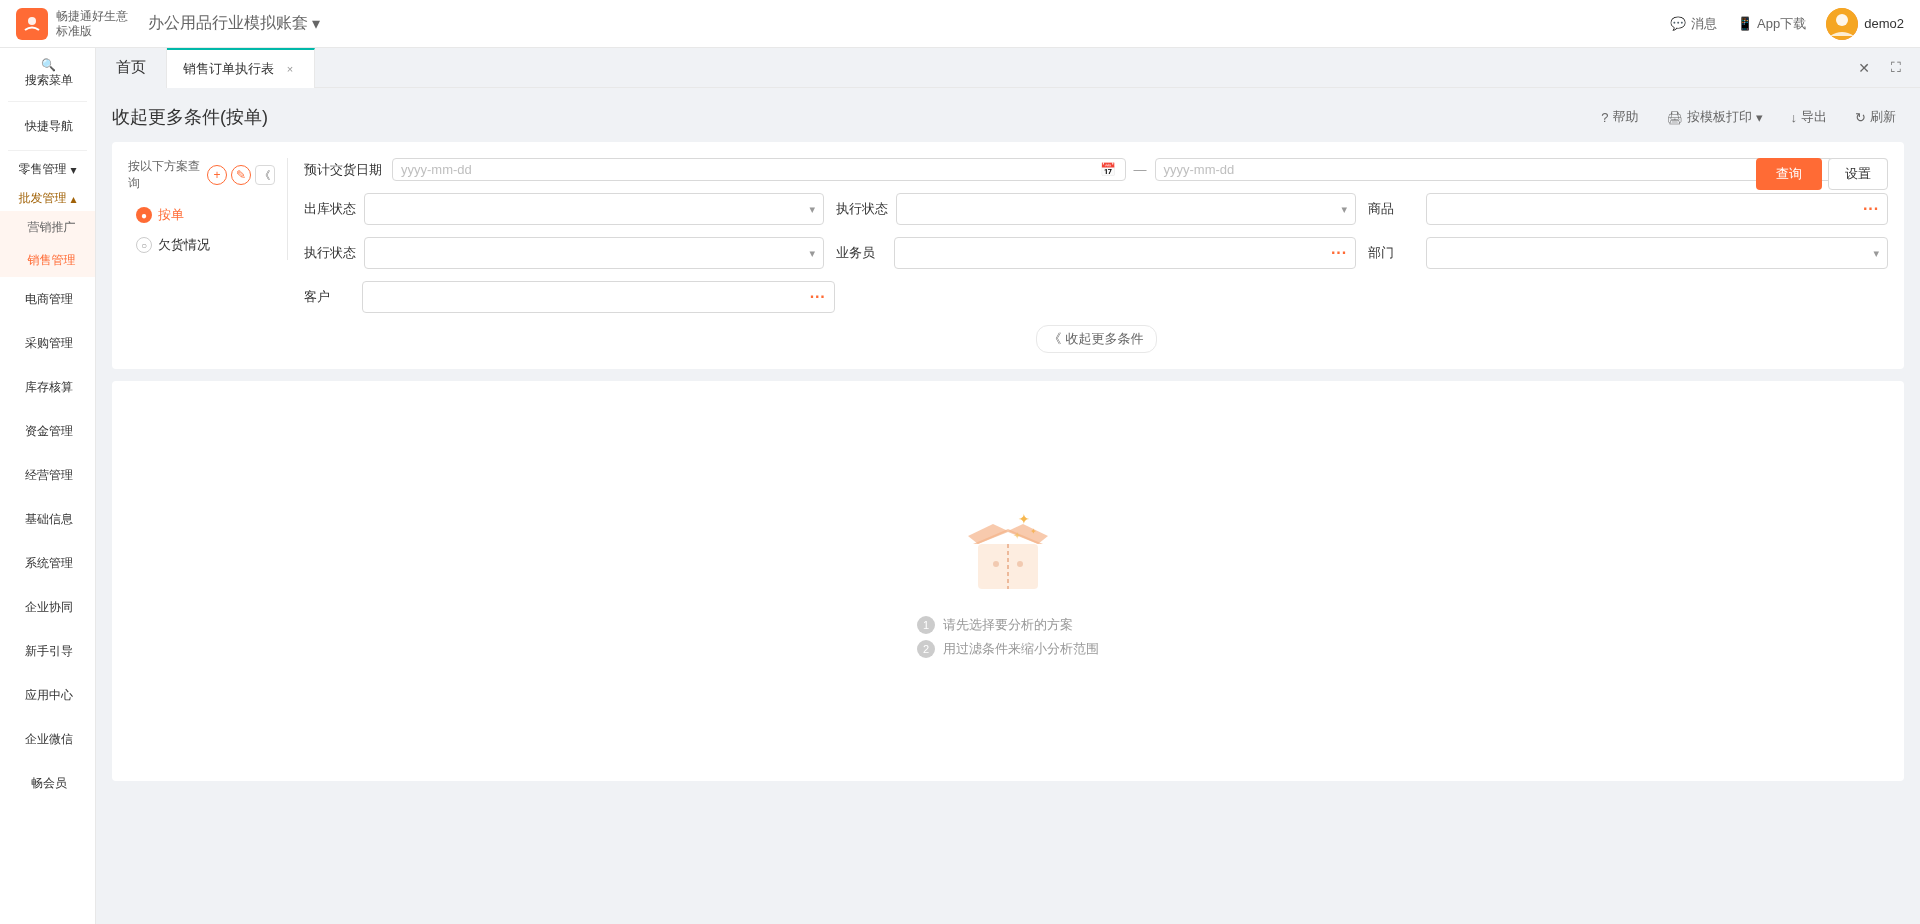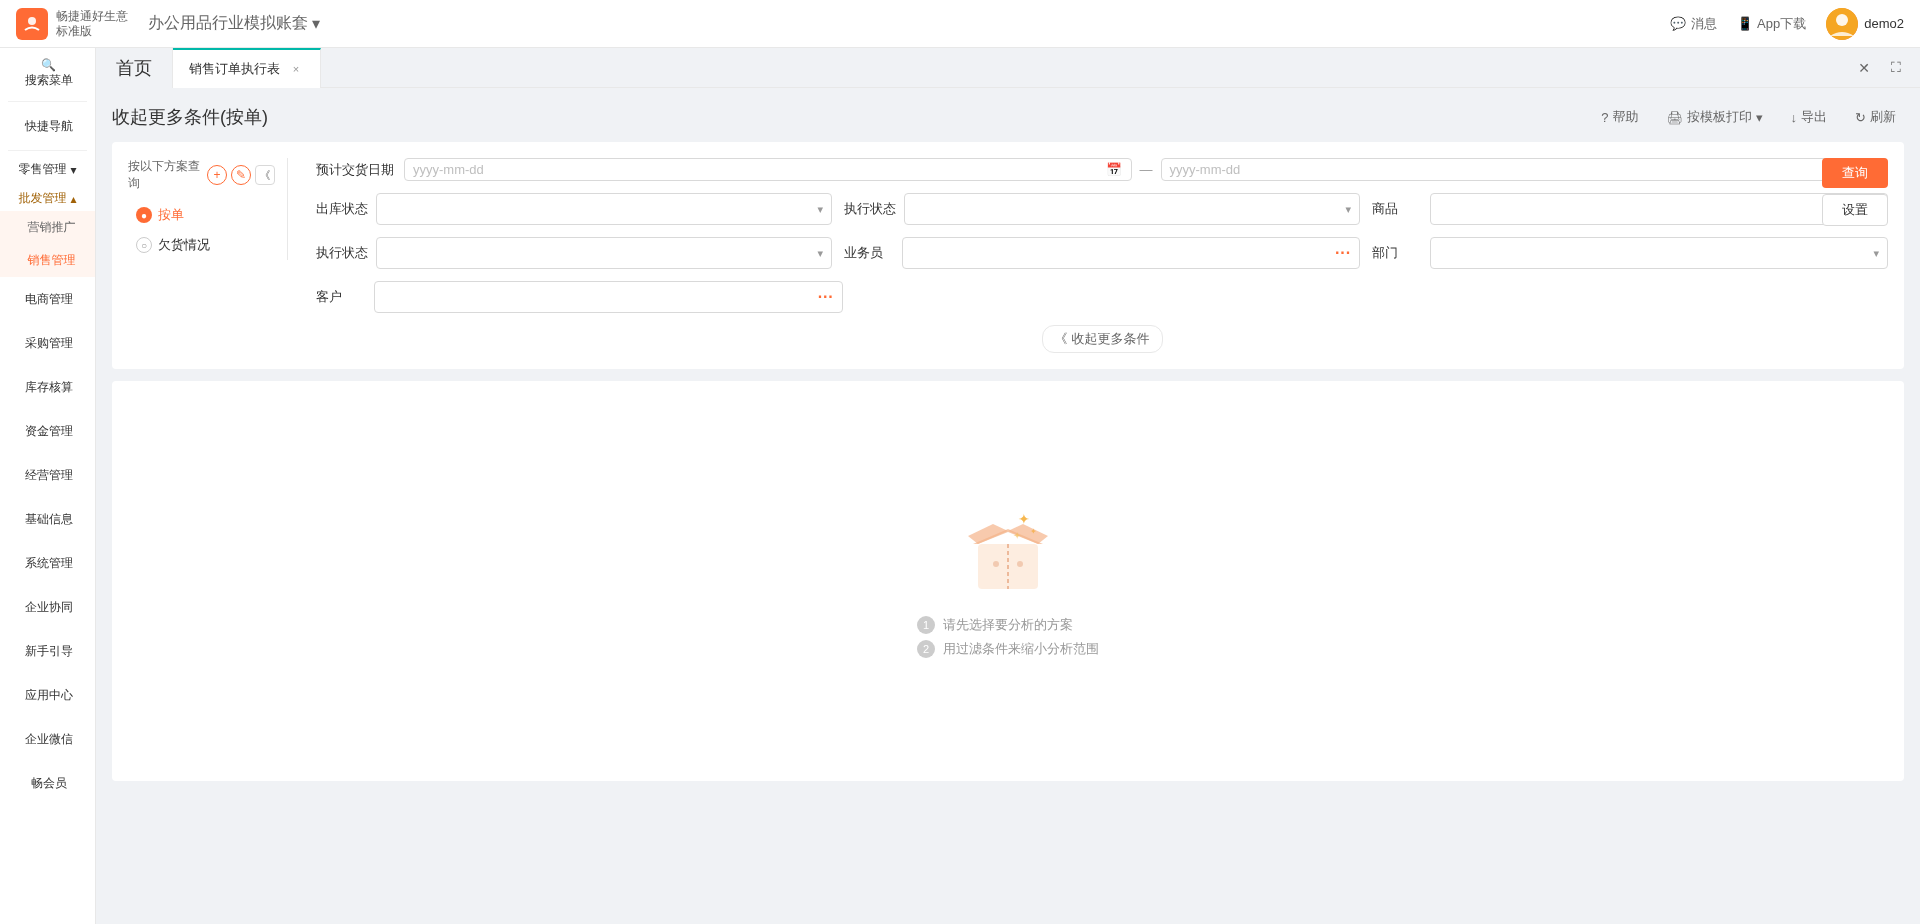--- a/index.html
+++ b/index.html
@@ -143,21 +143,21 @@
       border-bottom: 1px solid #e8e8e8;
       gap: 0;
     }
     .tab-home {
       padding: 0 20px;
       height: 40px;
       display: flex;
       align-items: center;
       background: #f0f2f5;
       color: #333;
-      font-size: 18px;
+      font-size: 15px;
       cursor: pointer;
       border-right: 1px solid #e8e8e8;
     }
     .tab-item {
       padding: 0 16px;
       height: 40px;
       display: flex;
       align-items: center;
       gap: 8px;
       background: #fff;
@@ -254,21 +254,21 @@
     
     .filter-panel {
       background: #fff;
       border-radius: 4px;
       padding: 16px;
       margin-bottom: 12px;
     }
     .filter-section {
       display: flex;
       align-items: flex-start;
-      gap: 16px;
+      gap: 4px;
       justify-content: space-between;
     }
     .filter-left {
       width: 160px;
       min-width: 160px;
       border-right: 1px solid #e8e8e8;
       padding-right: 12px;
       margin-right: 12px;
     }
     .filter-left-title {
@@ -753,21 +753,21 @@
 
             <div class="filter-actions-row">
               <button class="collapse-more-btn">
                 <span>《</span>
                 <span>收起更多条件</span>
               </button>
             </div>
           </div>
         </div>
 
-        <div style="position:absolute; right:16px; top:16px; display:flex; flex-direction:column; gap:6px;">
+        <div style="position:absolute; right:16px; top:16px; display:flex; gap:6px;">
           <button class="btn-orange">查询</button>
           <button class="btn-white">设置</button>
         </div>
       </div>
 
       <div class="data-area">
         <div class="empty-state">
 
           <svg class="empty-icon" viewBox="0 0 100 100" xmlns="http://www.w3.org/2000/svg">
 

